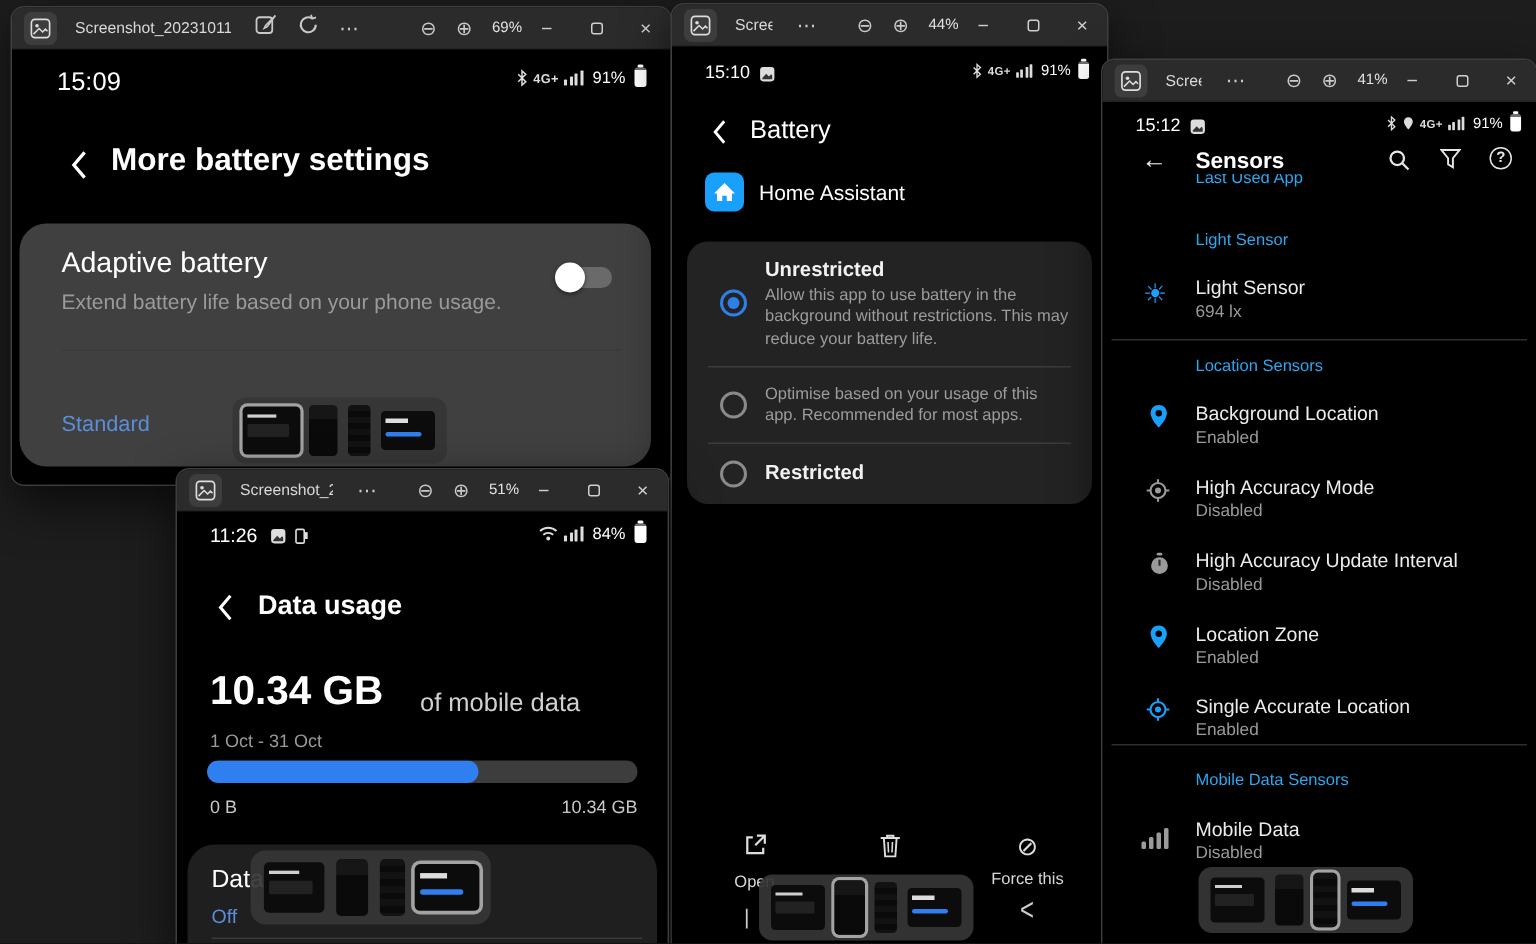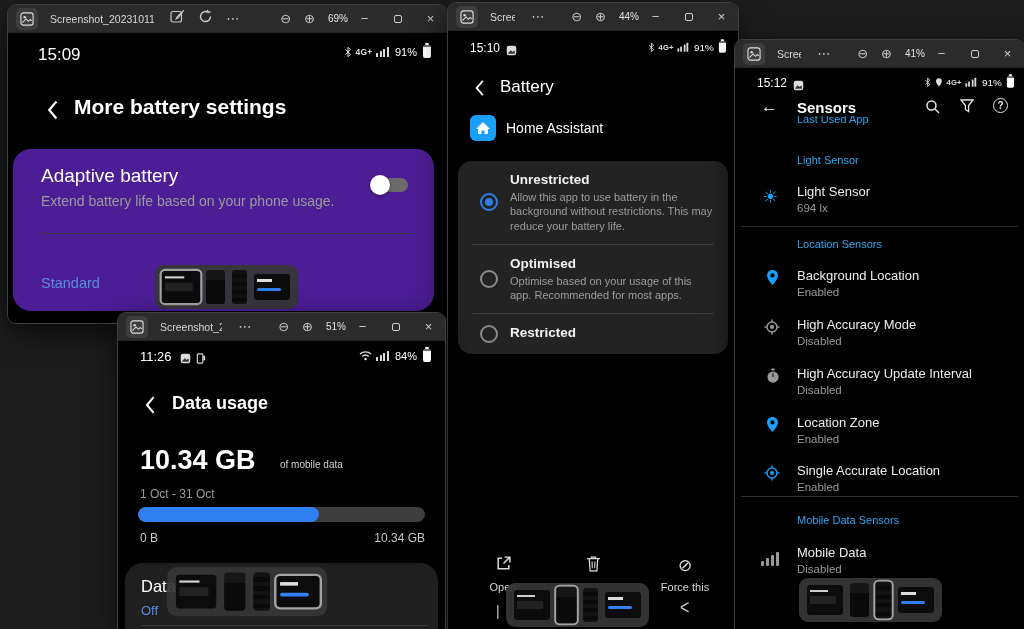--- a/index.html
+++ b/index.html
@@ -48,21 +48,21 @@
   .th1{width:36px;height:30px;}
   .th2{width:19px;height:34px;background:linear-gradient(#161616 0 28%,#0a0a0a 28%);}
   .th3{width:15px;height:34px;background:repeating-linear-gradient(#121212 0 4px,#0a0a0a 4px 8px);}
   .th4{width:36px;height:26px;}
   .th1::before{content:"";position:absolute;left:3px;top:5px;width:18px;height:2px;background:#cfcfcf;}
   .th1::after{content:"";position:absolute;left:3px;top:11px;width:26px;height:8px;background:#222;border-radius:1px;}
   .th4::before{content:"";position:absolute;left:3px;top:5px;width:15px;height:3px;background:#ddd;}
   .th4::after{content:"";position:absolute;left:3px;top:14px;width:24px;height:3px;background:#2f7ff0;border-radius:2px;}
   .th.sel{box-shadow:0 0 0 2px #a3a3a3;transform:scale(1.07);}
   
-  .card{position:absolute;background:#4c1d95;border-radius:18px;}
+  .card{position:absolute;background:#404040;border-radius:18px;}
   .toggle{position:absolute;width:38px;height:20px;}
   .toggle .track{position:absolute;right:0;top:3px;width:30px;height:14px;background:#6a6a6a;border-radius:7px;}
   .toggle .knob{position:absolute;left:0;top:0;width:20px;height:20px;background:#fff;border-radius:50%;
                 box-shadow:0 1px 3px rgba(0,0,0,.5);}
   
   .opt{display:flex;align-items:center;padding:11px 14px 11px 10px;}
   .radio-col{width:42px;display:flex;justify-content:center;flex:0 0 auto;}
   .radio{width:18px;height:18px;border-radius:50%;border:2px solid #8a8a8a;position:relative;}
   .radio.sel{border-color:#2f7fe8;}
   .radio.sel::after{content:"";position:absolute;left:3px;top:3px;width:8px;height:8px;border-radius:50%;background:#2f7fe8;}
@@ -241,21 +241,20 @@
             <div class="opt-title">Unrestricted</div>
             <div class="opt-desc">Allow this app to use battery in the background without restrictions. This may reduce your battery life.</div>
           </span>
         </div>
         <div class="opt-div"></div>
         <div class="opt">
           <span class="radio-col">
               <span class="radio"></span>
             </span>
           <span>
-            <div class="opt-title">Optimised</div>
             <div class="opt-desc">Optimise based on your usage of this app. Recommended for most apps.</div>
           </span>
         </div>
         <div class="opt-div"></div>
         <div class="opt">
           <span class="radio-col">
               <span class="radio"></span>
             </span>
           <span>
             <div class="opt-title">Restricted</div>
@@ -514,21 +513,21 @@
       </span>
 
       <span class="chev" style="position:absolute;left:26px;top:54px">
         <svg width="12" height="20" viewBox="0 0 10 16">
             <path d="M8 1.5 L2.5 8 L8 14.5" stroke="#fff" stroke-width="1.7" fill="none"></path>
           </svg>
       </span>
       <span class="abs" style="left:54px;top:52px;font-size:18px;font-weight:600">Data usage</span>
 
       <span class="abs" style="left:22px;top:104px;font-size:27px;font-weight:bold">10.34 GB</span>
-      <span class="abs" style="left:162px;top:118px;font-size:10px;color:#d0d0d0">of mobile data</span>
+      <span class="abs" style="left:162px;top:118px;font-size:17px;color:#d0d0d0">of mobile data</span>
       <span class="abs txt-sub" style="left:22px;top:146px;font-size:12px">1 Oct - 31 Oct</span>
 
       <div class="pbar" style="left:20px;top:166px;width:287px">
         <div class="fill" style="width: 63%;"></div>
       </div>
       <span class="abs" style="left:22px;top:190px;font-size:12px;color:#c9c9c9">0 B</span>
       <span class="abs" style="right:20px;top:190px;font-size:12px;color:#c9c9c9">10.34 GB</span>
 
       <div class="abs" style="left:7px;top:222px;width:313px;height:100px;background:#1f1f1f;border-radius:18px">
         <span class="abs" style="left:16px;top:14px;font-size:16.5px">Data save</span>

